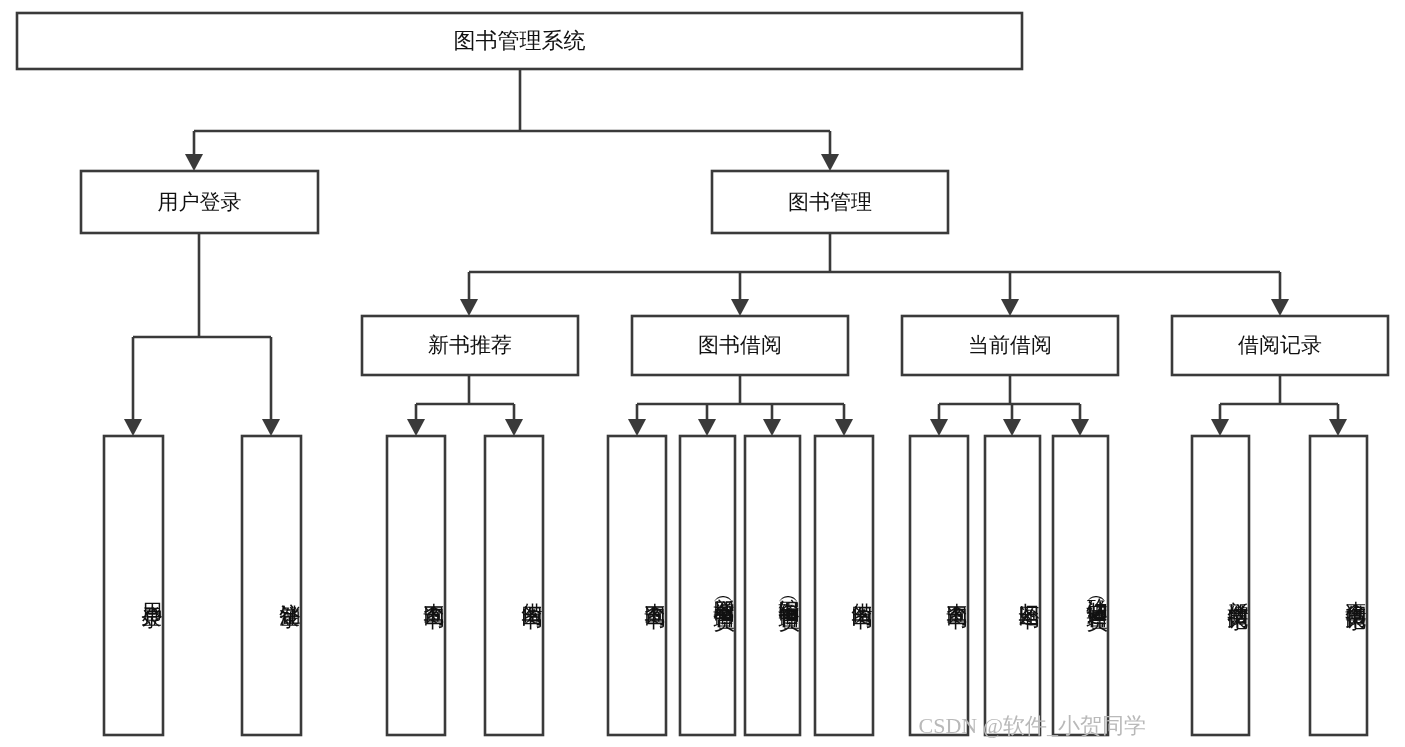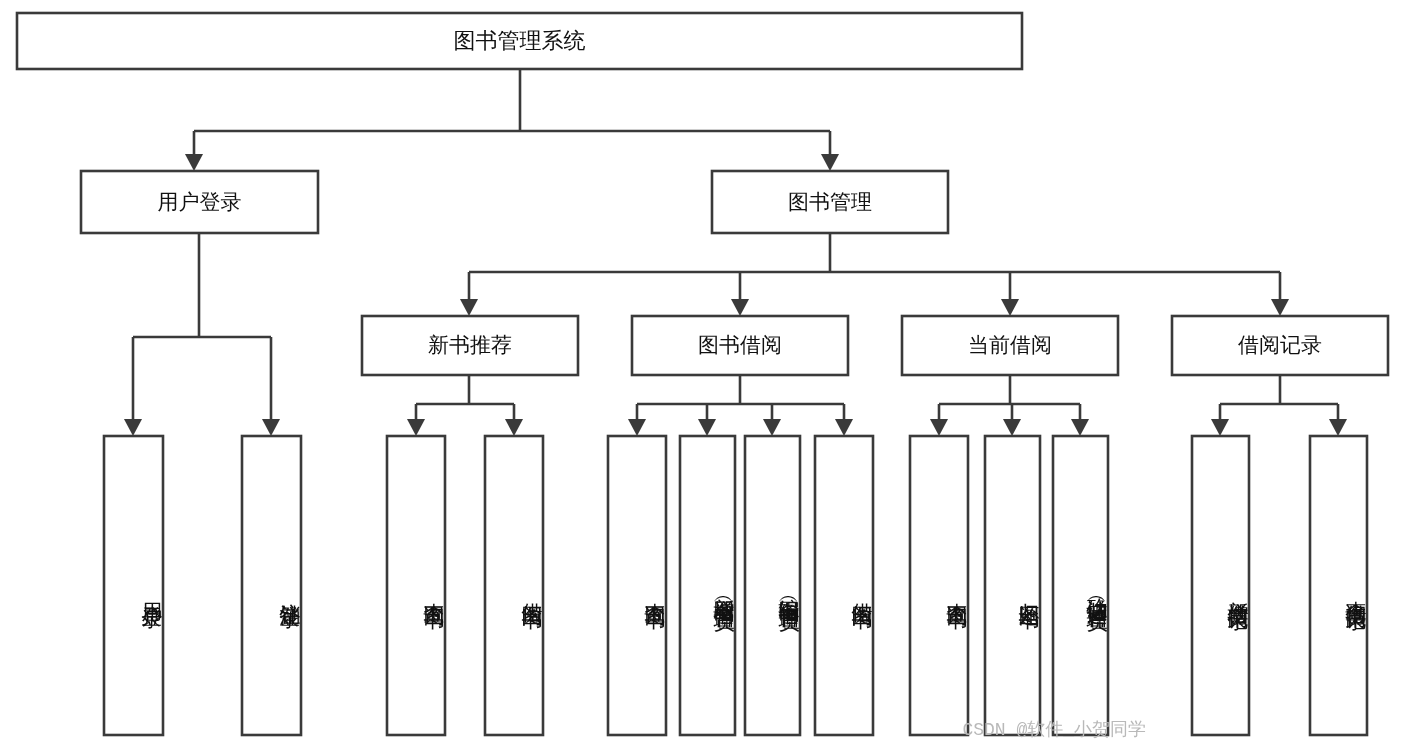--- a/index.html
+++ b/index.html
@@ -64,22 +64,22 @@
     line-height: 1;
     white-space: nowrap;
     display: flex;
     align-items: flex-start;
     justify-content: center;
   }
   .watermark {
     position: absolute;
     right: 12px;
     bottom: 6px;
-    font-family: Liberation Mono, monospace;
-    font-size: 18px;
+    font-family: Liberation Serif, serif;
+    font-size: 22px;
     color: #b9b9b9;
     white-space: nowrap;
     user-select: none;
   }
 </style>
 </head>
 <body>
 
 <div id="diagram-root">
   <svg class="diagram-canvas" viewBox="0 0 1405 747">

